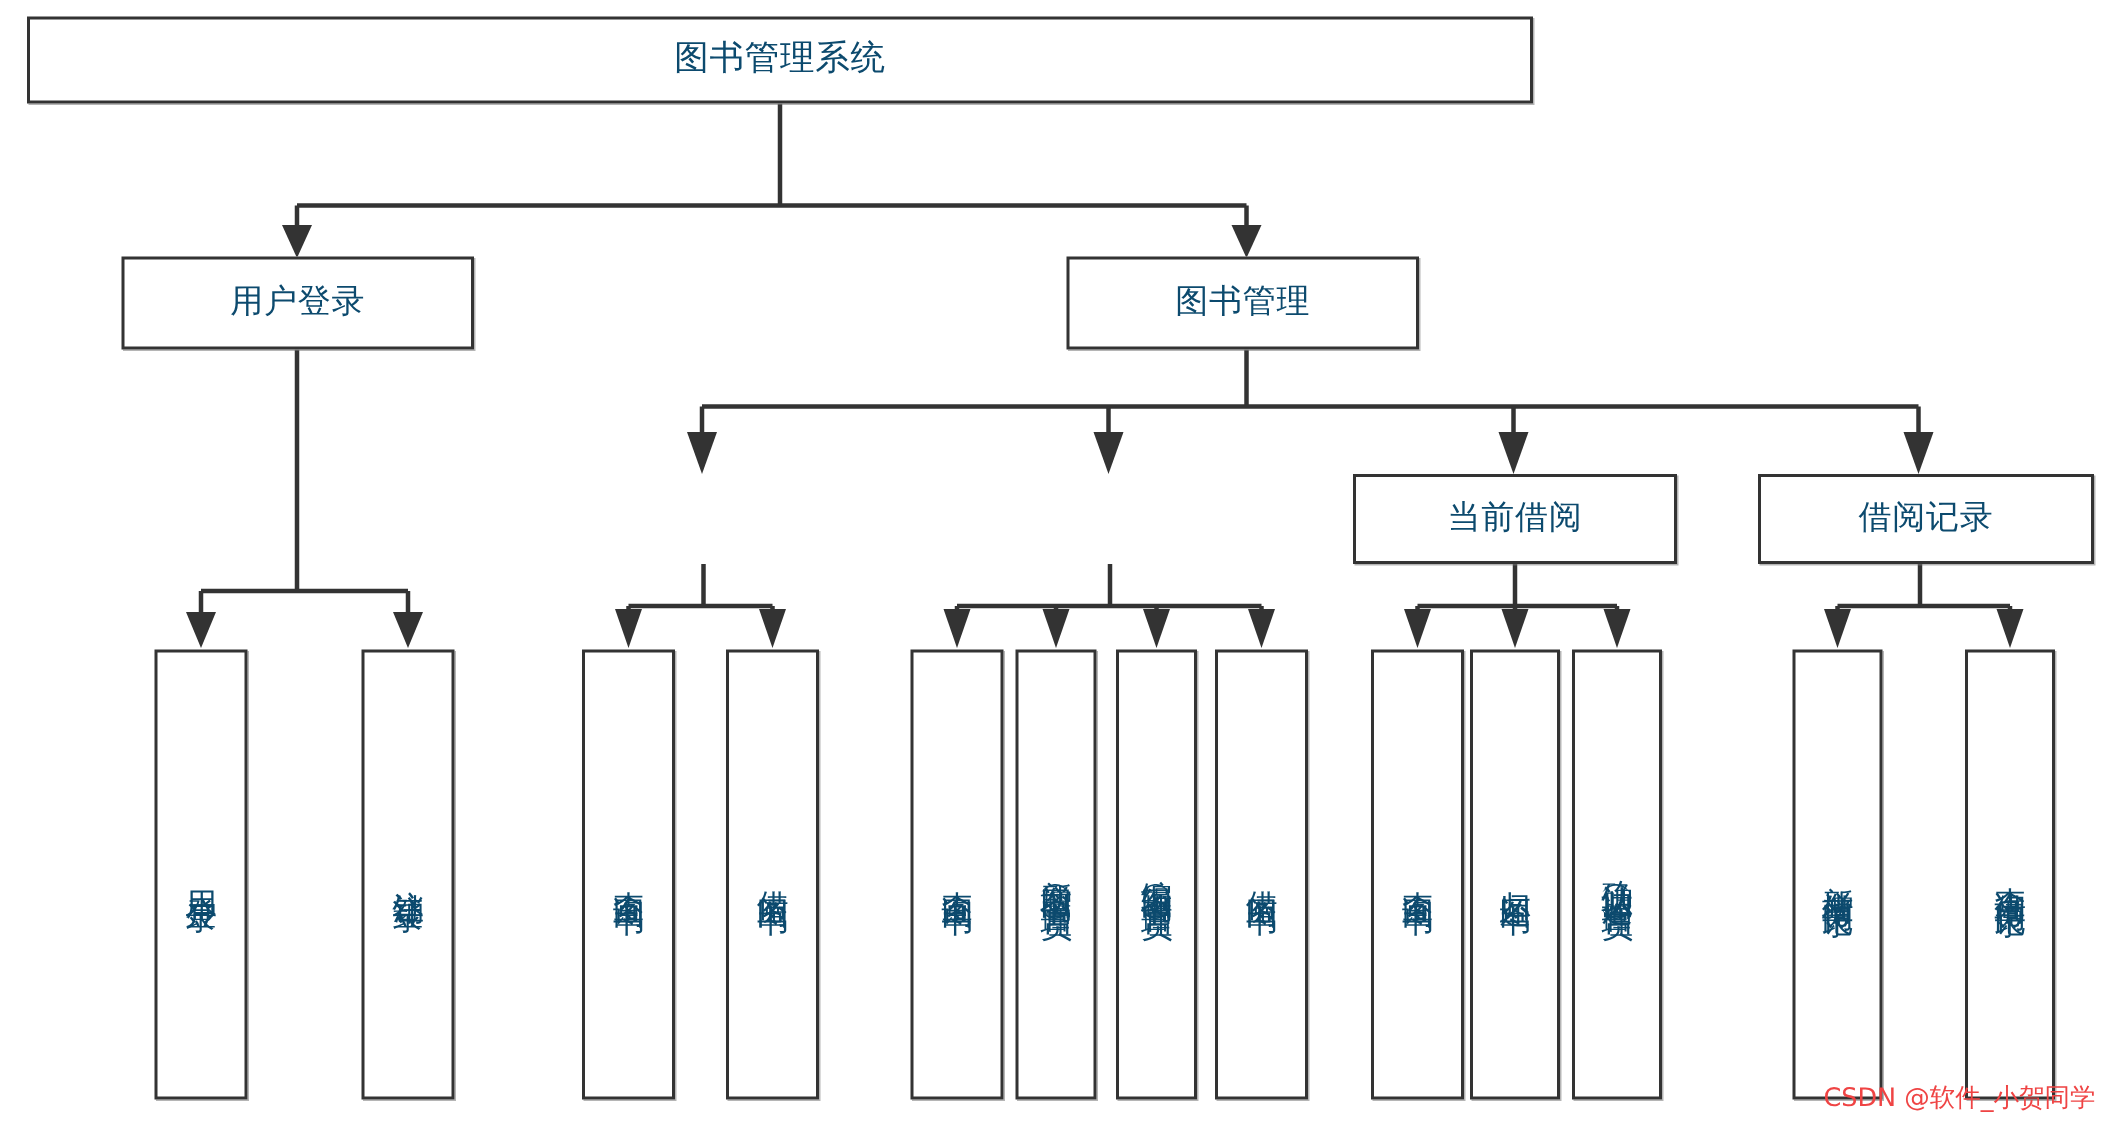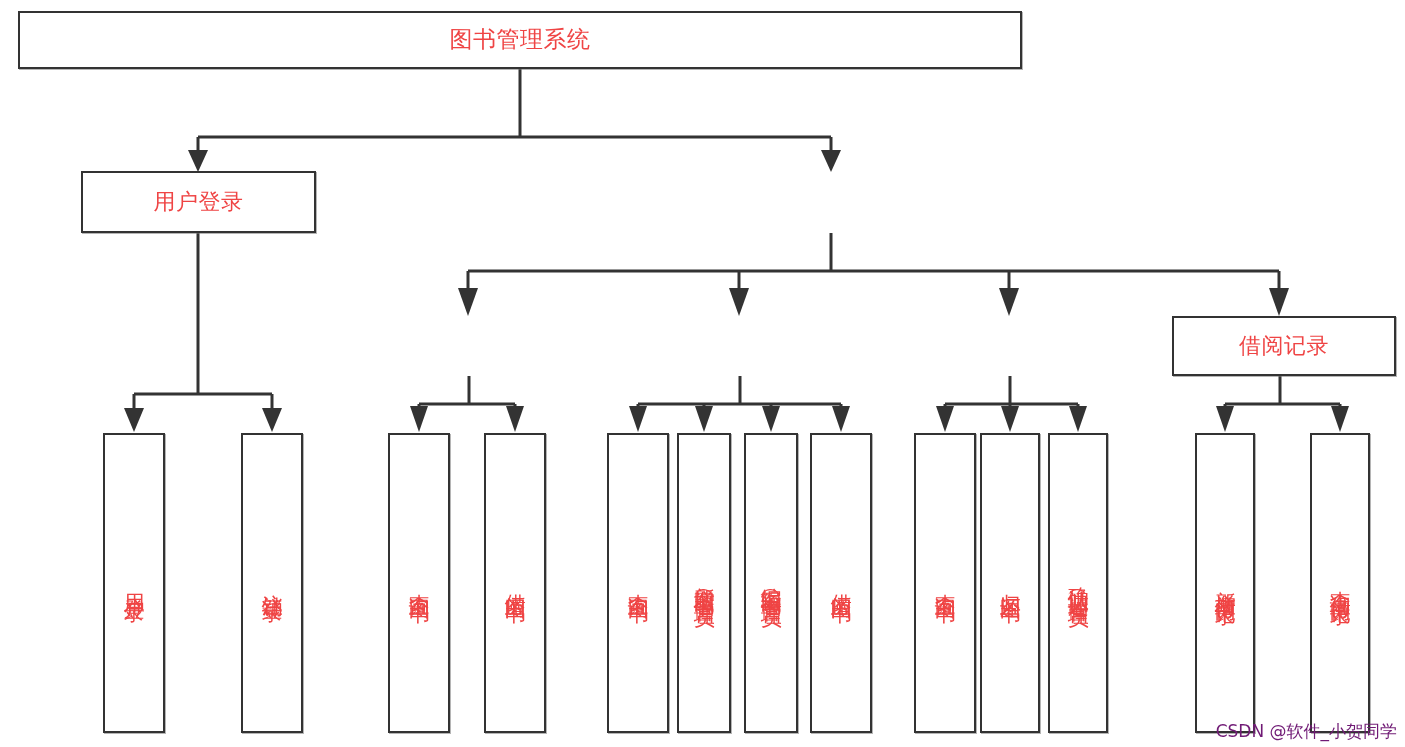--- a/index.html
+++ b/index.html
@@ -26,21 +26,21 @@
     height: 747px;
   }
   .node {
     position: absolute;
     box-sizing: border-box;
     border: 2px solid #333333;
     background: #ffffff;
     display: flex;
     align-items: center;
     justify-content: center;
-    color: #ef4444;
+    color: #0c4a6e;
     box-shadow: 1px 1px 0 rgba(120,120,120,0.55);
   }
   .node-label {
     display: block;
     white-space: nowrap;
     letter-spacing: 0.5px;
   }
   .node.horiz .node-label {
     font-size: 22px;
     line-height: 1.1;
@@ -59,21 +59,21 @@
     font-size: 21px;
     line-height: 1.25;
     letter-spacing: 3px;
     white-space: nowrap;
   }
   #watermark {
     position: absolute;
     right: 8px;
     bottom: 4px;
     font-size: 17px;
-    color: #701a75;
+    color: #ef4444;
     white-space: nowrap;
     pointer-events: none;
     font-family: "DejaVu Sans", "Liberation Sans", sans-serif;
   }
 </style>
 </head>
 <body>
 
 <div id="diagram-root">
 
@@ -151,21 +151,27 @@
     </g>
   </svg>
 
   <div class="node horiz root" style="left:18px; top:11px; width:1004px; height:58px;">
     <span class="node-label">图书管理系统</span>
   </div>
 
   <div class="node horiz" style="left:81px; top:171px; width:235px; height:62px;">
     <span class="node-label">用户登录</span>
   </div>
-
+  <div class="node horiz" style="left:711px; top:171px; width:235px; height:62px;">
+    <span class="node-label">图书管理</span>
+  </div>
+
+  <div class="node horiz" style="left:902px; top:316px; width:216px; height:60px;">
+    <span class="node-label">当前借阅</span>
+  </div>
   <div class="node horiz" style="left:1172px; top:316px; width:224px; height:60px;">
     <span class="node-label">借阅记录</span>
   </div>
 
   <div class="node vert" style="left:103px; top:433px; width:62px; height:300px;">
     <span class="node-label">用户登录</span>
   </div>
   <div class="node vert" style="left:241px; top:433px; width:62px; height:300px;">
     <span class="node-label">注销登录</span>
   </div>

